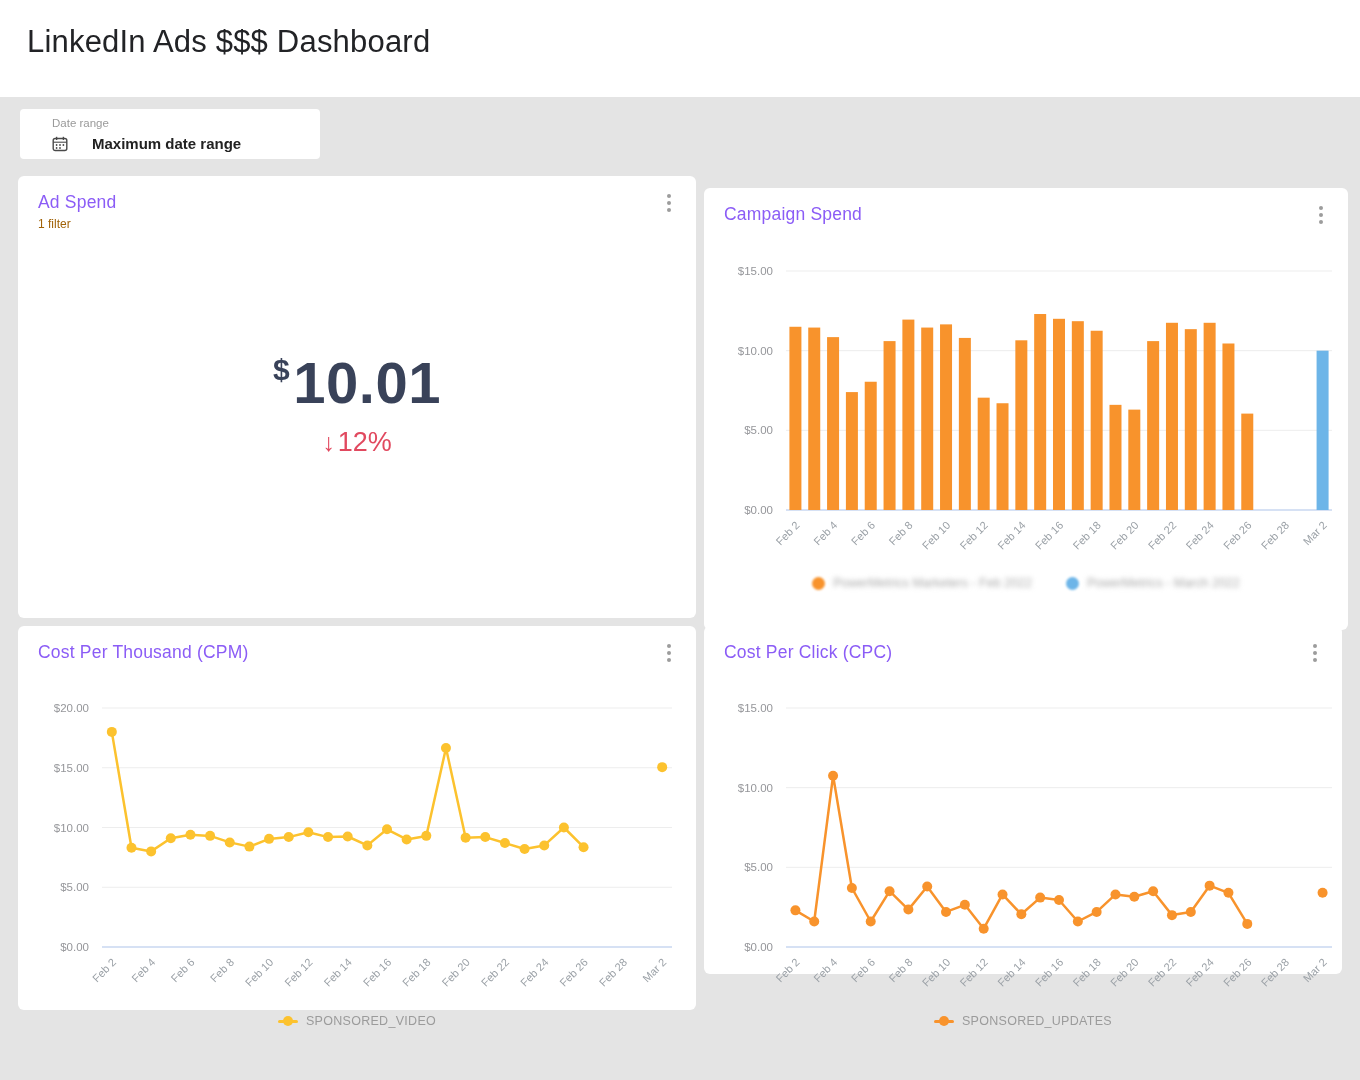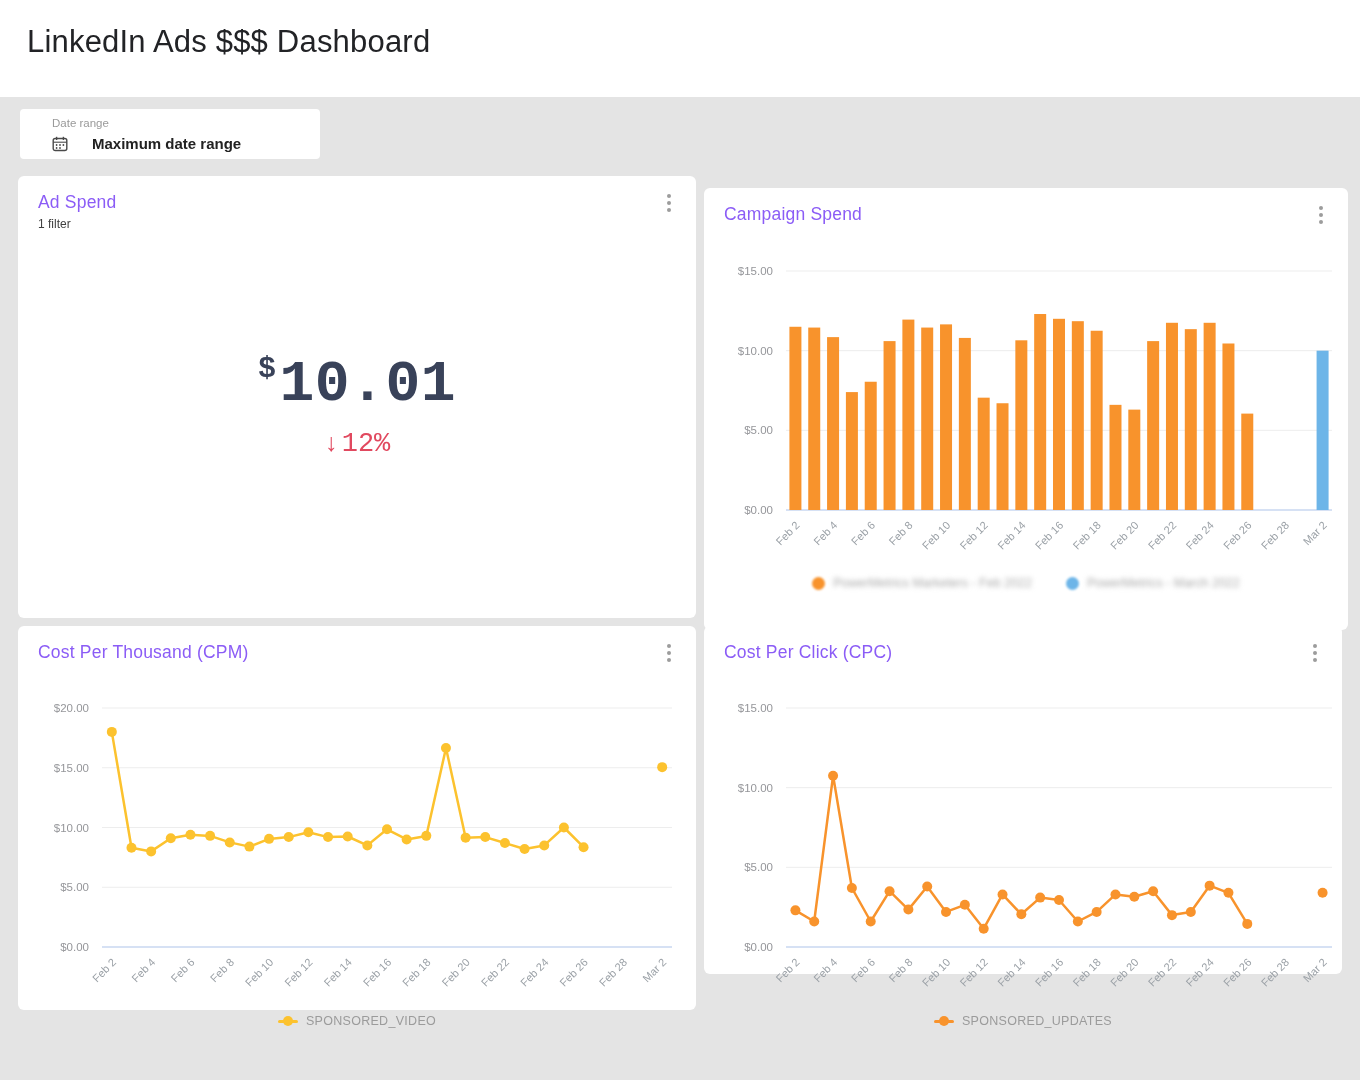--- a/index.html
+++ b/index.html
@@ -21,24 +21,24 @@
   .panel { position:absolute; background:#ffffff; border-radius:6px; }
   .p-adspend  { left:18px;  top:176px; width:678px; height:442px; }
   .p-campaign { left:704px; top:188px; width:644px; height:442px; }
   .p-cpm      { left:18px;  top:626px; width:678px; height:384px; }
   .p-cpc      { left:704px; top:626px; width:638px; height:348px; }
 
   .panel-title { position:absolute; left:20px; top:16px; font-size:17.5px; font-weight:500; color:#8b5cf6; letter-spacing:.2px; }
   .kebab { position:absolute; right:18px; top:16px; width:18px; height:22px; display:flex; flex-direction:column; align-items:center; justify-content:center; gap:3px; cursor:pointer; }
   .kebab i { width:4px; height:4px; border-radius:50%; background:#9c9c9c; }
 
-  .filter-note { position:absolute; left:20px; top:41px; font-size:12px; color:#404040; cursor:pointer; }
-
-  
-  .metric { position:absolute; left:0; top:178px; width:100%; text-align:center;font-family:Liberation Mono, monospace; }
+  .filter-note { position:absolute; left:20px; top:41px; font-size:12px; color:#a16207; cursor:pointer; }
+
+  
+  .metric { position:absolute; left:0; top:178px; width:100%; text-align:center; }
   .metric-value { font-size:58px; line-height:1; font-weight:700; color:#394259; letter-spacing:.5px; }
   .metric-value .cur { font-size:30px; vertical-align:23px; margin-right:3px; }
   .metric-delta { margin-top:15px; font-size:27px; color:#e1495f; }
   .metric-delta .arrow { font-size:25px; margin-right:3px; }
   .metric-compare { margin-top:13px; font-size:15px; color:#8b8b8b; }
 
   
   .chart-svg { position:absolute; left:0; top:0; }
   svg text.ytick { font:11.5px "Liberation Sans", sans-serif; fill:#95969a; }
   svg text.xtick { font:11px "Liberation Sans", sans-serif; fill:#9aa0a6; }

